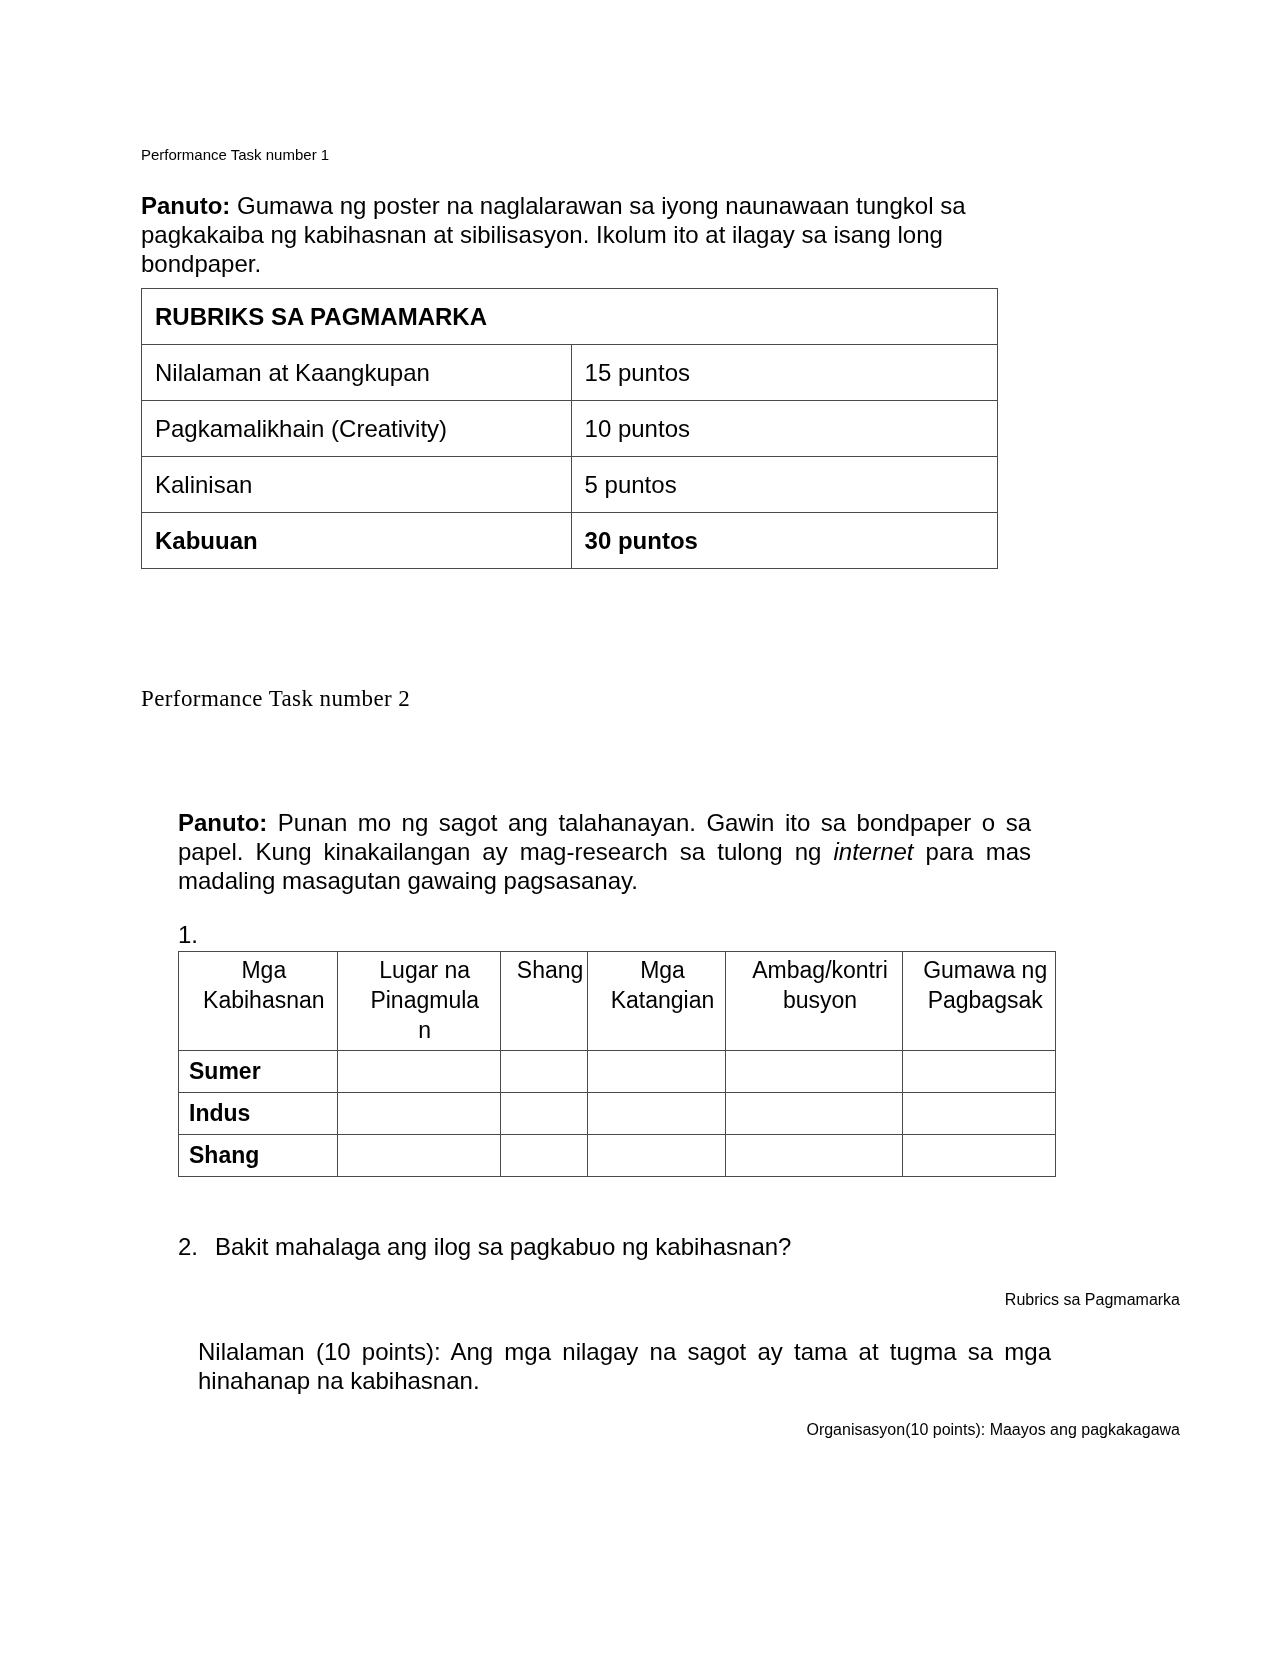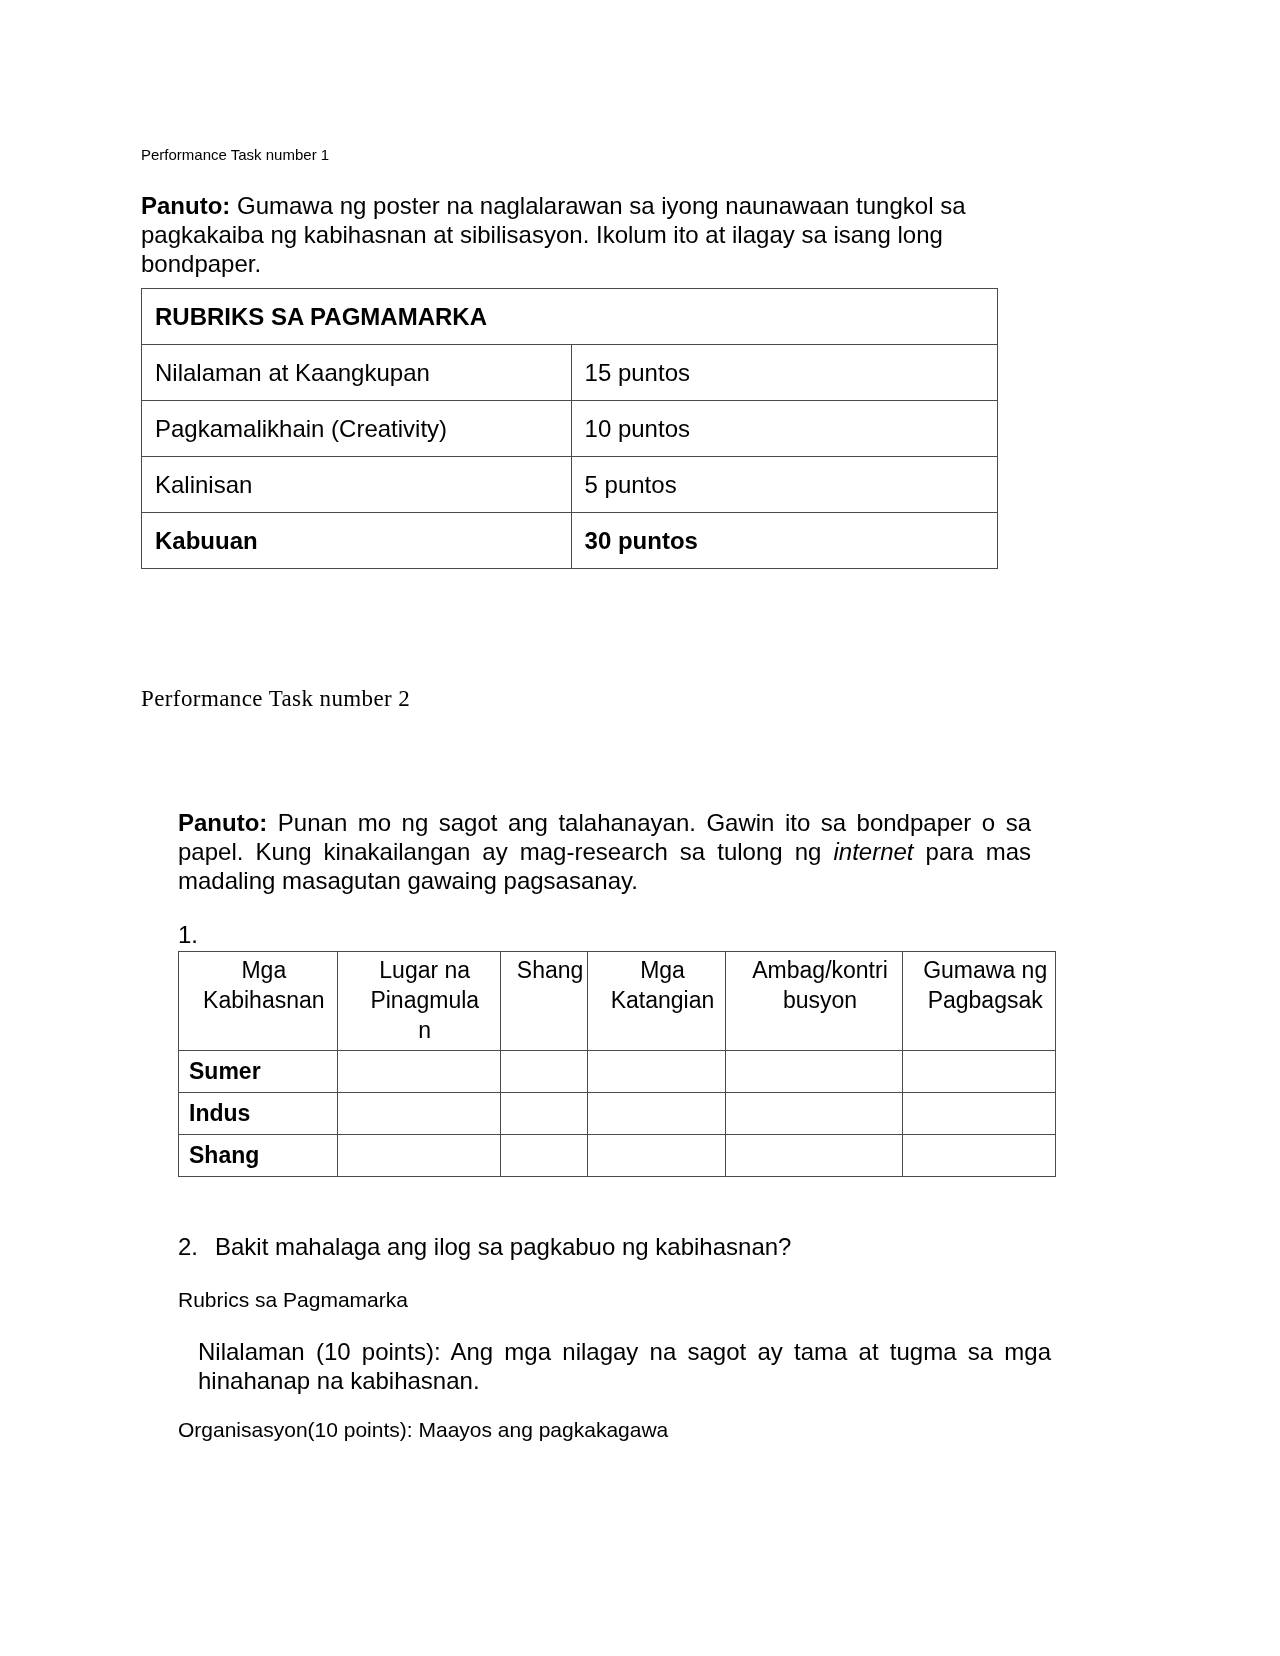--- a/index.html
+++ b/index.html
@@ -99,23 +99,24 @@
     line-height: 29px;
     margin-top: 55px;
     margin-bottom: 24px;
   }
   .numbered-line .num {
     width: 37px;
     flex: 0 0 37px;
   }
 
   .plain-line {
-    font-size: 21px;
+    font-size: 16px;
     line-height: 29px;
     margin-bottom: 23px;
+    text-align: right;
   }
 
   .just-par {
     font-size: 24px;
     line-height: 29px;
     width: 853px;
     text-align: justify;
     margin-bottom: 20px;
     margin-left: 20px;
   }

